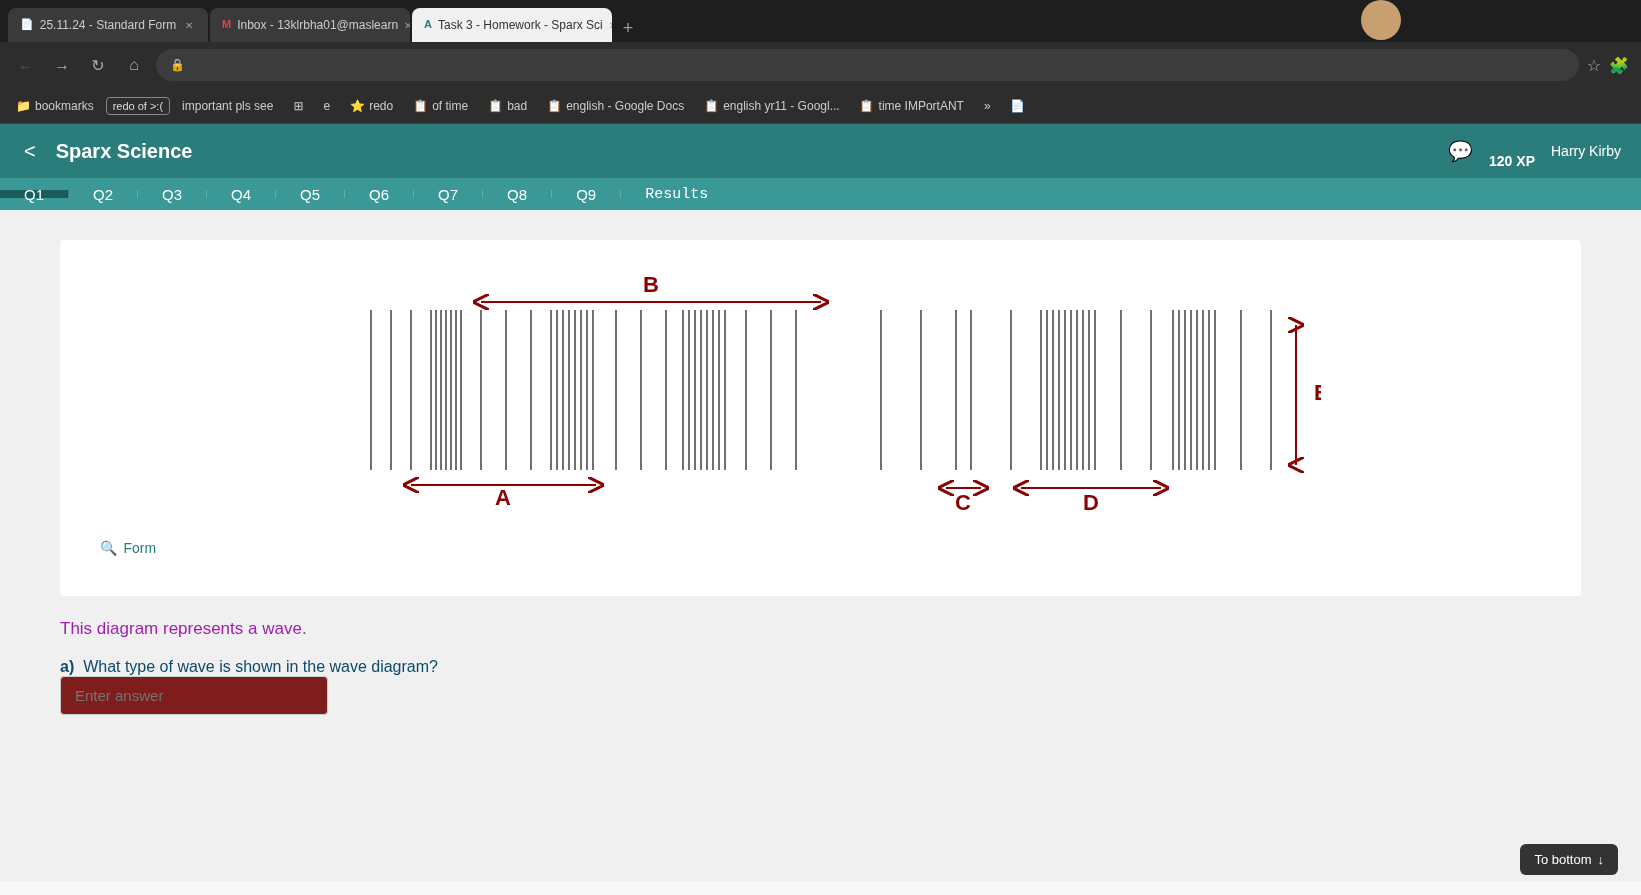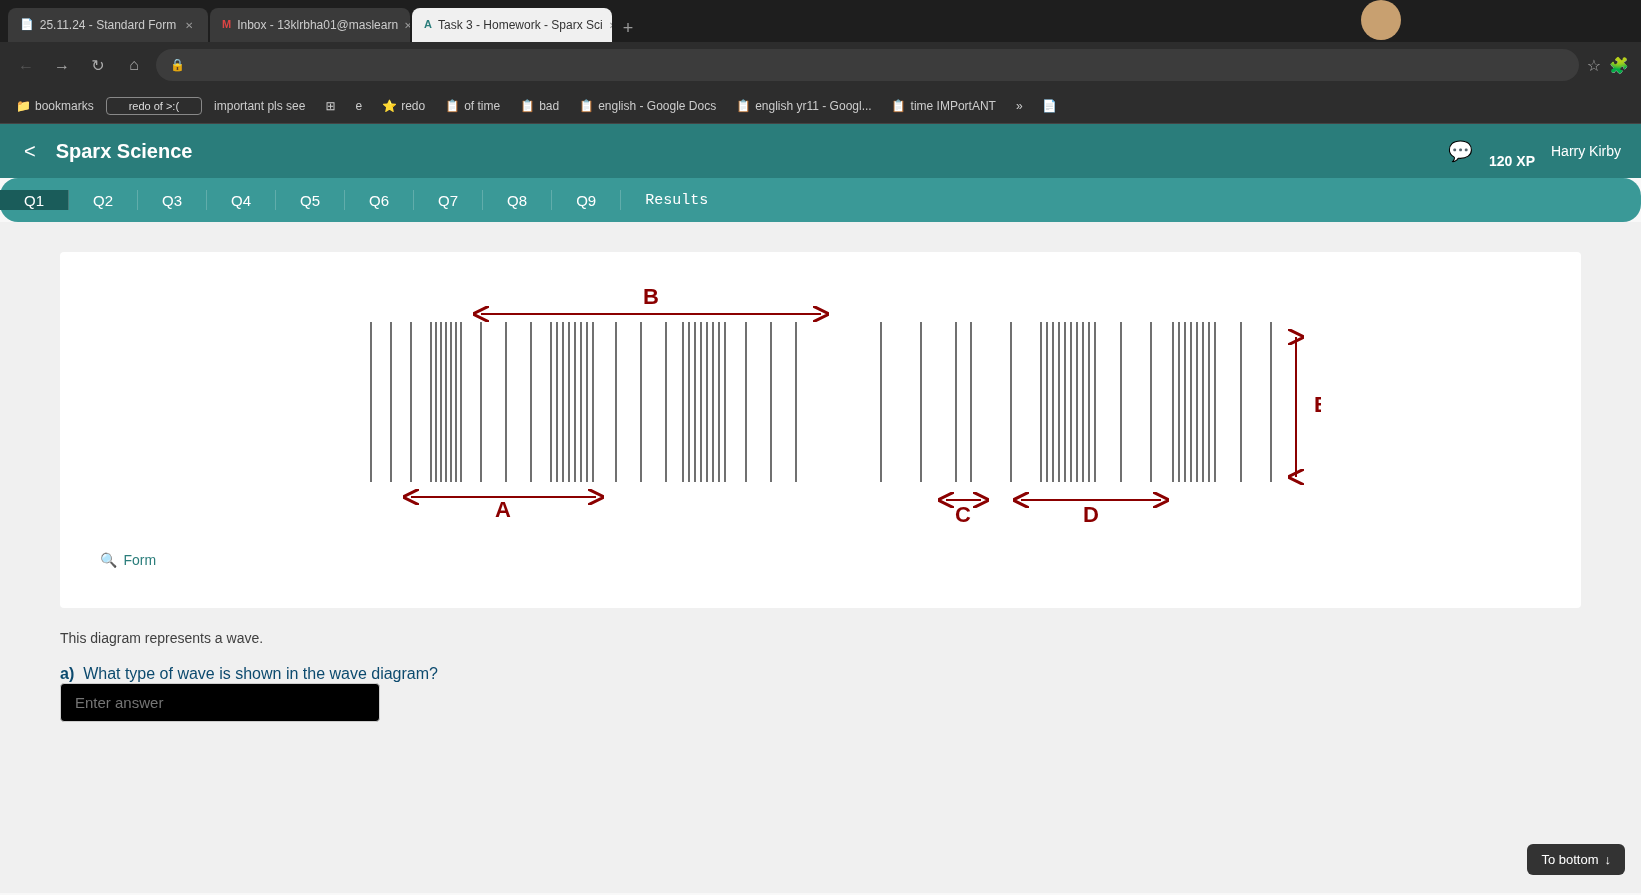--- a/index.html
+++ b/index.html
@@ -98,21 +98,21 @@
     .bookmark-item {
       padding: 3px 8px;
       border-radius: 4px;
       cursor: pointer;
       white-space: nowrap;
       display: flex; align-items: center; gap: 4px;
     }
     .bookmark-btn {
       border: 1px solid #888;
       border-radius: 4px;
-      padding: 2px 22px;
+      padding: 2px 6px;
       font-size: 11px;
       color: #ddd;
       cursor: pointer;
     }
 
     
     .page-content {
       background: #f8f8f8;
       height: calc(895px - 42px - 46px - 36px);
       overflow: hidden;
@@ -144,25 +144,24 @@
       align-items: center;
       gap: 16px;
     }
     .chat-icon { color: white; font-size: 20px; cursor: pointer; }
     .xp-badge { color: white; font-size: 14px; font-weight: bold; margin-top: 20px; }
     .user-name { color: white; font-size: 14px; }
 
     
     .question-nav {
       background: #3a9997;
-      height: 44px;
+      height: 32px;
       display: flex;
       align-items: center;
       padding: 12px 0;
-      border-radius: 18px;
     }
     .q-item {
       padding: 0 24px;
       height: 100%;
       display: flex;
       align-items: center;
       color: white;
       font-size: 15px;
       cursor: pointer;
       border-right: 1px solid rgba(255,255,255,0.2);
@@ -210,45 +209,45 @@
       align-items: center;
       gap: 6px;
       color: #2a7d7b;
       font-size: 14px;
       cursor: pointer;
       margin-top: 10px;
     }
 
     
     .question-text {
-      font-size: 14px;
-      color: #404040;
+      font-size: 17px;
+      color: #a21caf;
       margin-bottom: 16px;
       line-height: 1.5;
     }
     .question-part {
       font-size: 16px;
       color: #0c4a6e;
       margin-bottom: 0;
     }
     .answer-input {
       border: 1px solid #ccc;
       border-radius: 4px;
       padding: 10px 14px;
       font-size: 15px;
       color: #aaa;
-      width: 320px;
-      background: #000000;
+      width: 268px;
+      background: #7f1d1d;
     }
 
     
     .to-bottom-btn {
       position: fixed;
       bottom: 20px;
-      right: 16px;
+      right: 23px;
       background: #333;
       color: white;
       padding: 8px 14px;
       border-radius: 6px;
       font-size: 13px;
       cursor: pointer;
       display: flex;
       align-items: center;
       gap: 6px;
     }

